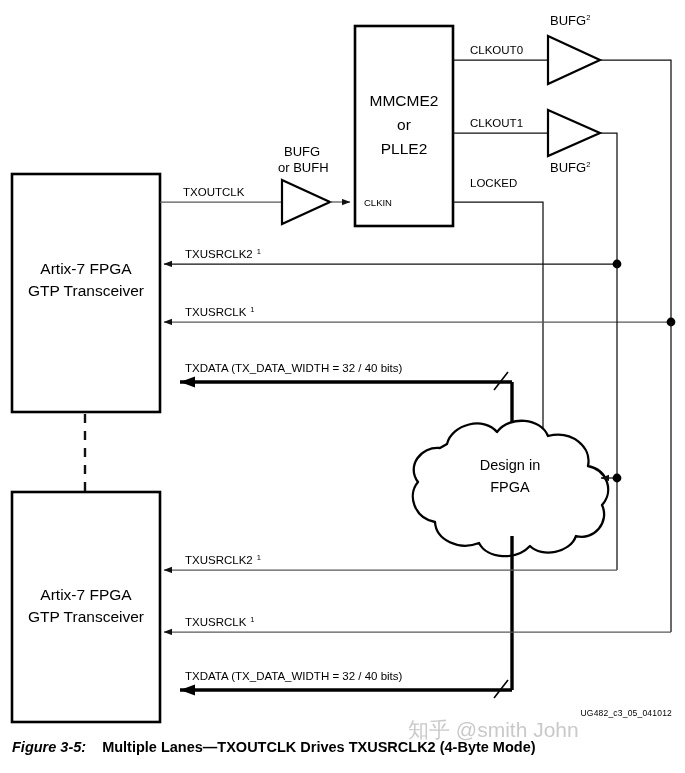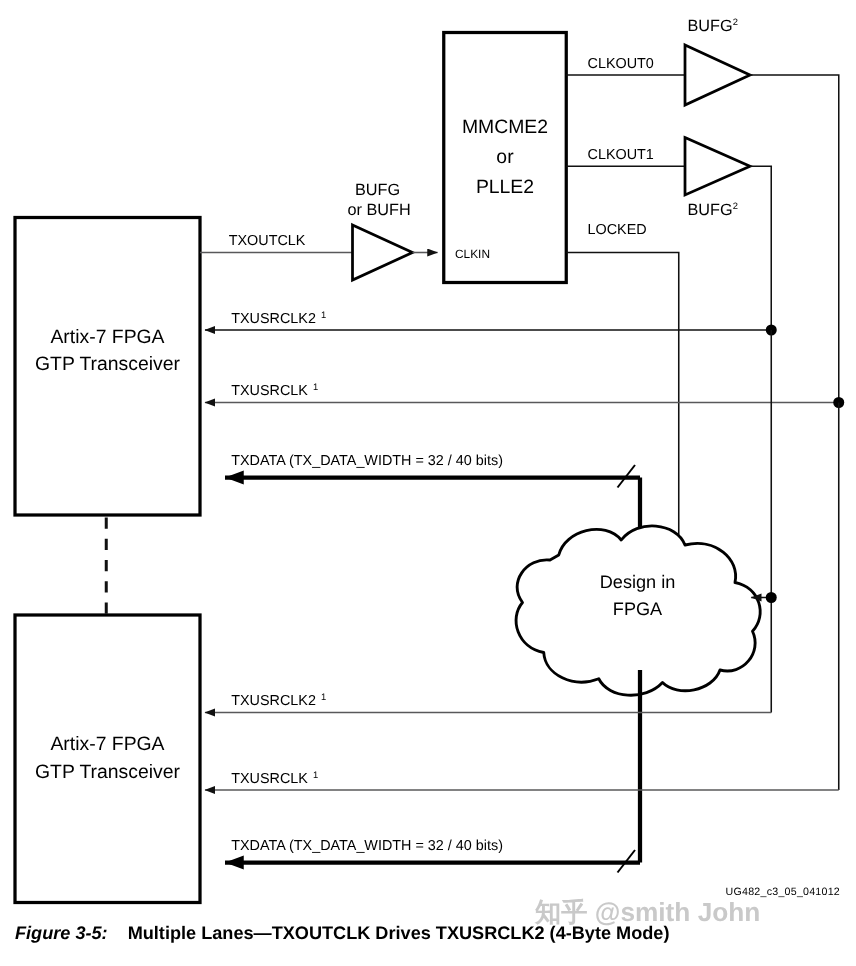--- a/index.html
+++ b/index.html
@@ -132,28 +132,27 @@
   .caption-num {
     font-style: italic;
     font-weight: bold;
   }
   .caption-title {
     font-weight: bold;
     margin-left: 16px;
   }
   #watermark {
     position: absolute;
-    left: 428px;
+    left: 408px;
     top: 716px;
     font-size: 21px;
     color: #c9c9c9;
     white-space: nowrap;
     font-family: "Liberation Sans", sans-serif;
     pointer-events: none;
-    font-weight: bold;
   }
 </style>
 </head>
 <body>
 
 <div id="figure-root">
 
   <svg id="diagram-svg" viewBox="0 0 685 773">
     <defs>
       <marker id="arrowSmall" markerWidth="9" markerHeight="9" refX="8.2" refY="3.2" orient="auto" markerUnits="userSpaceOnUse">

